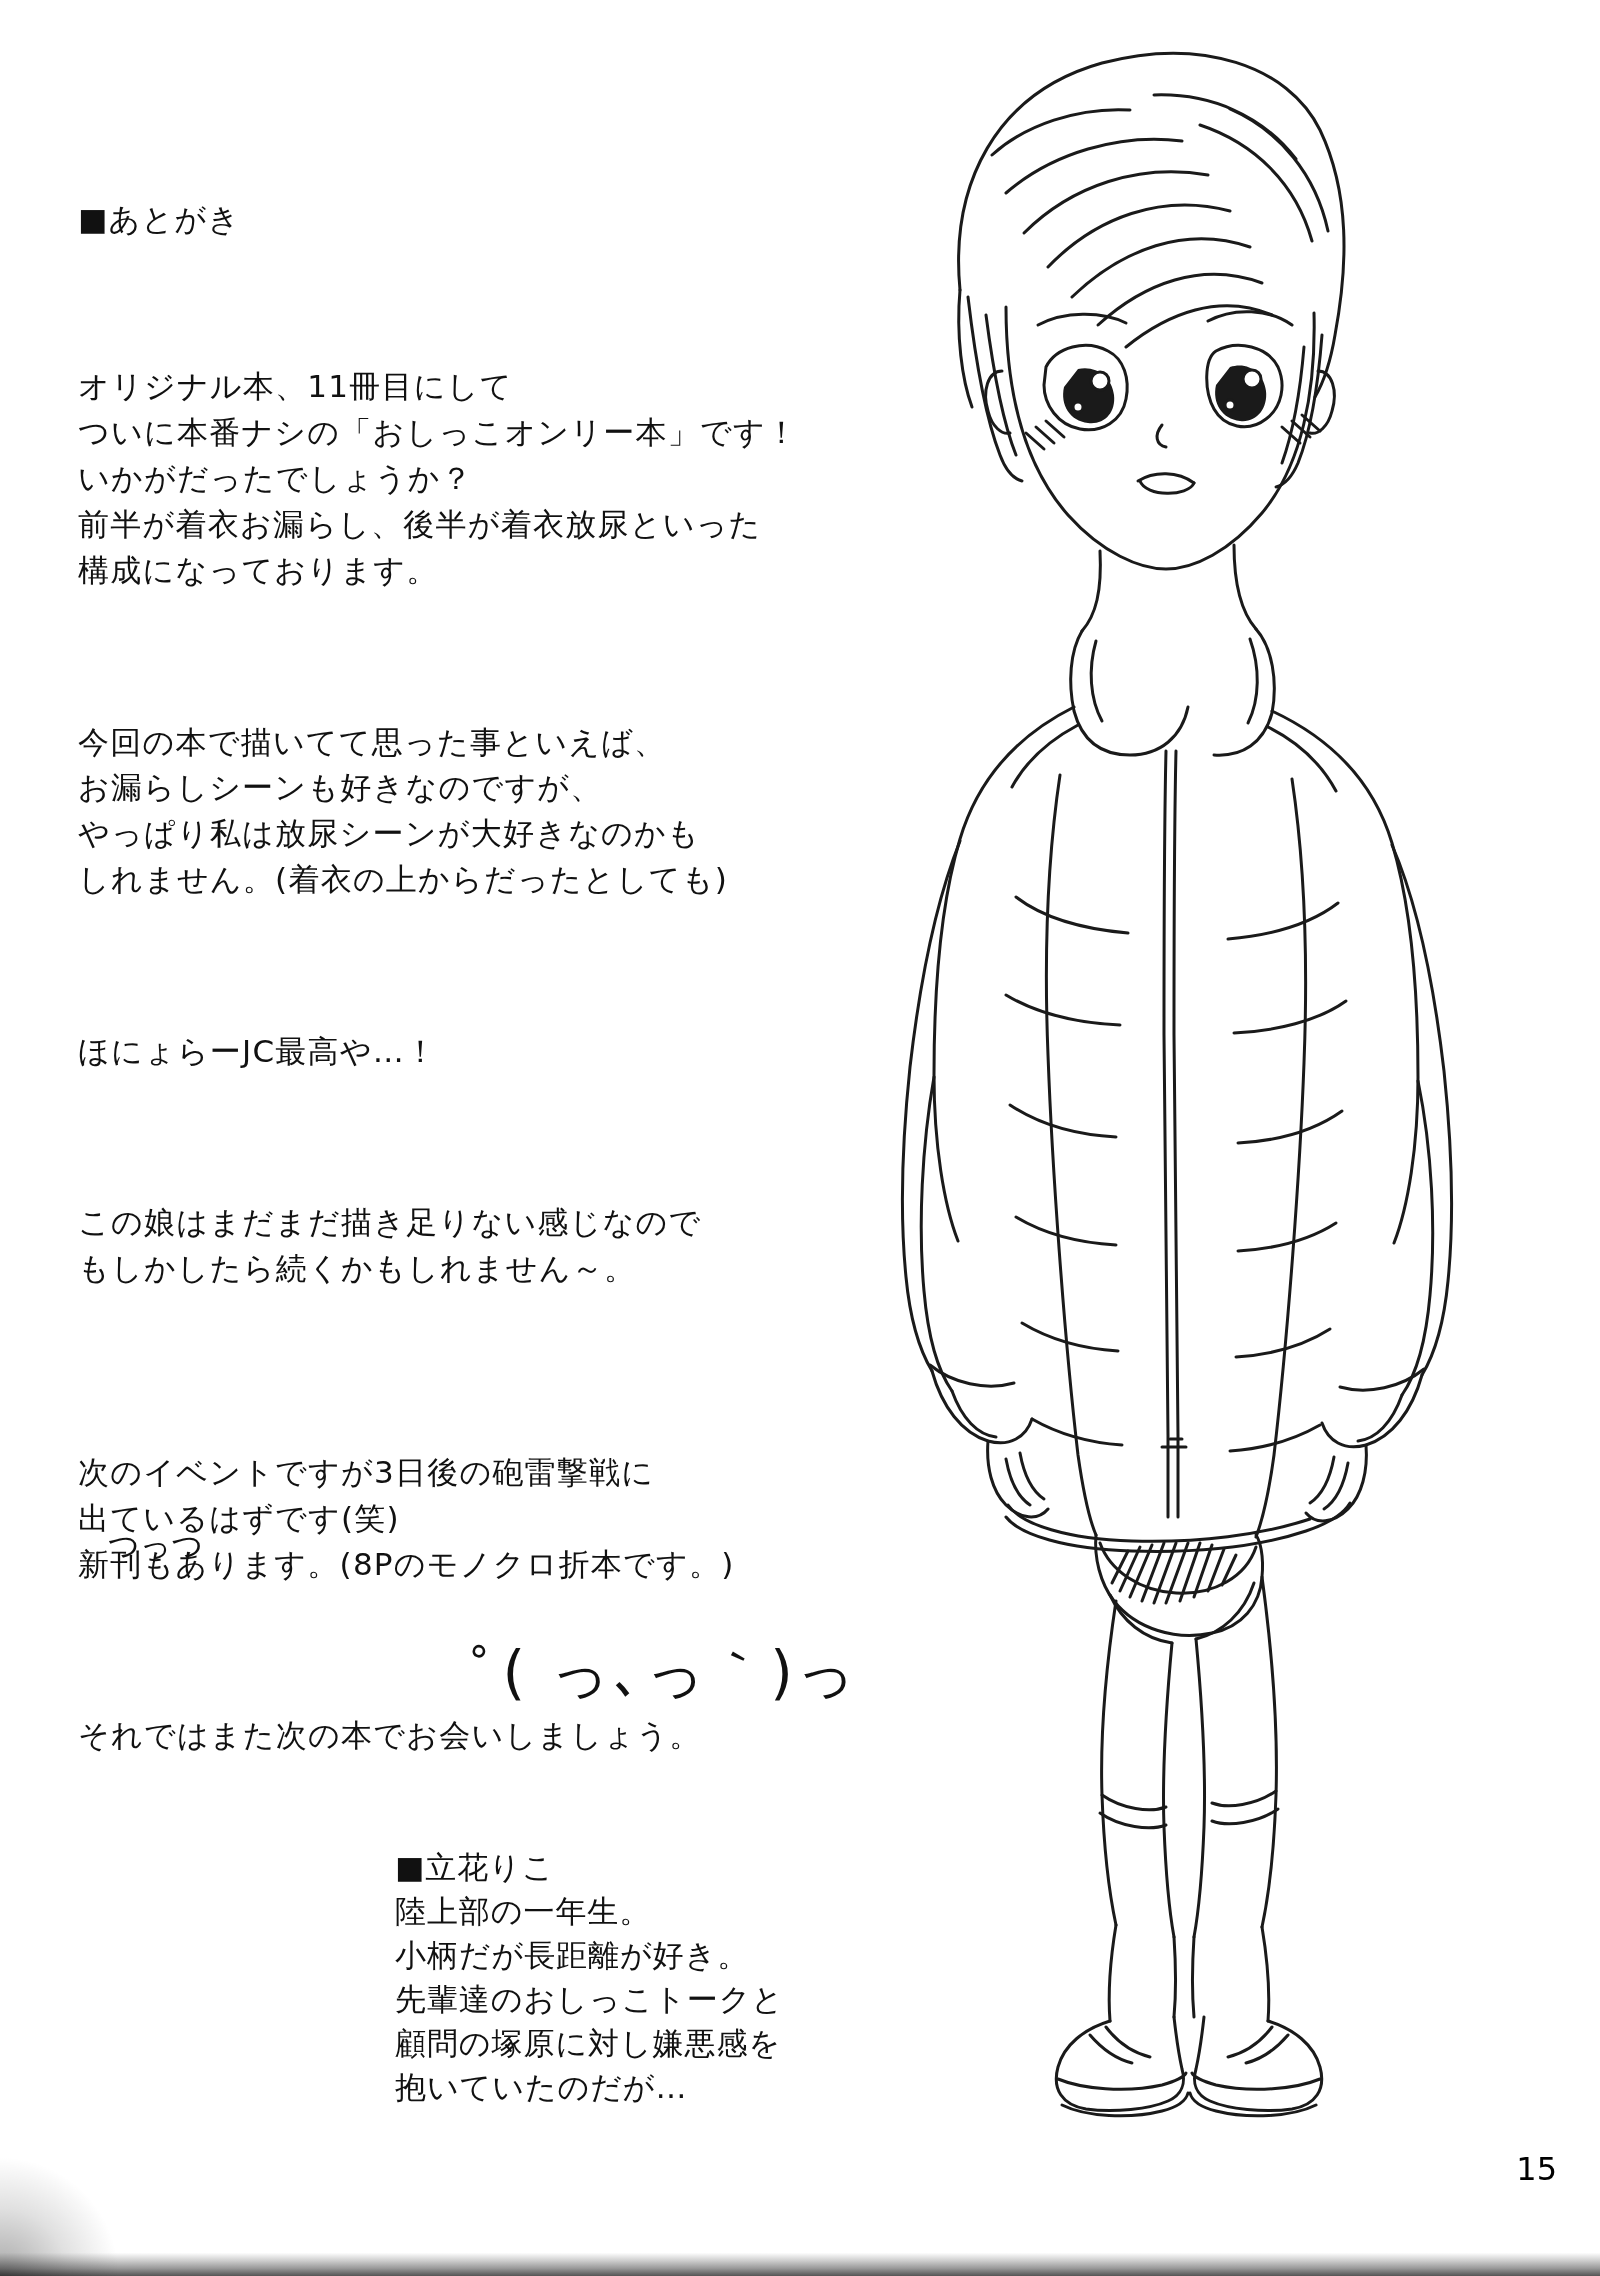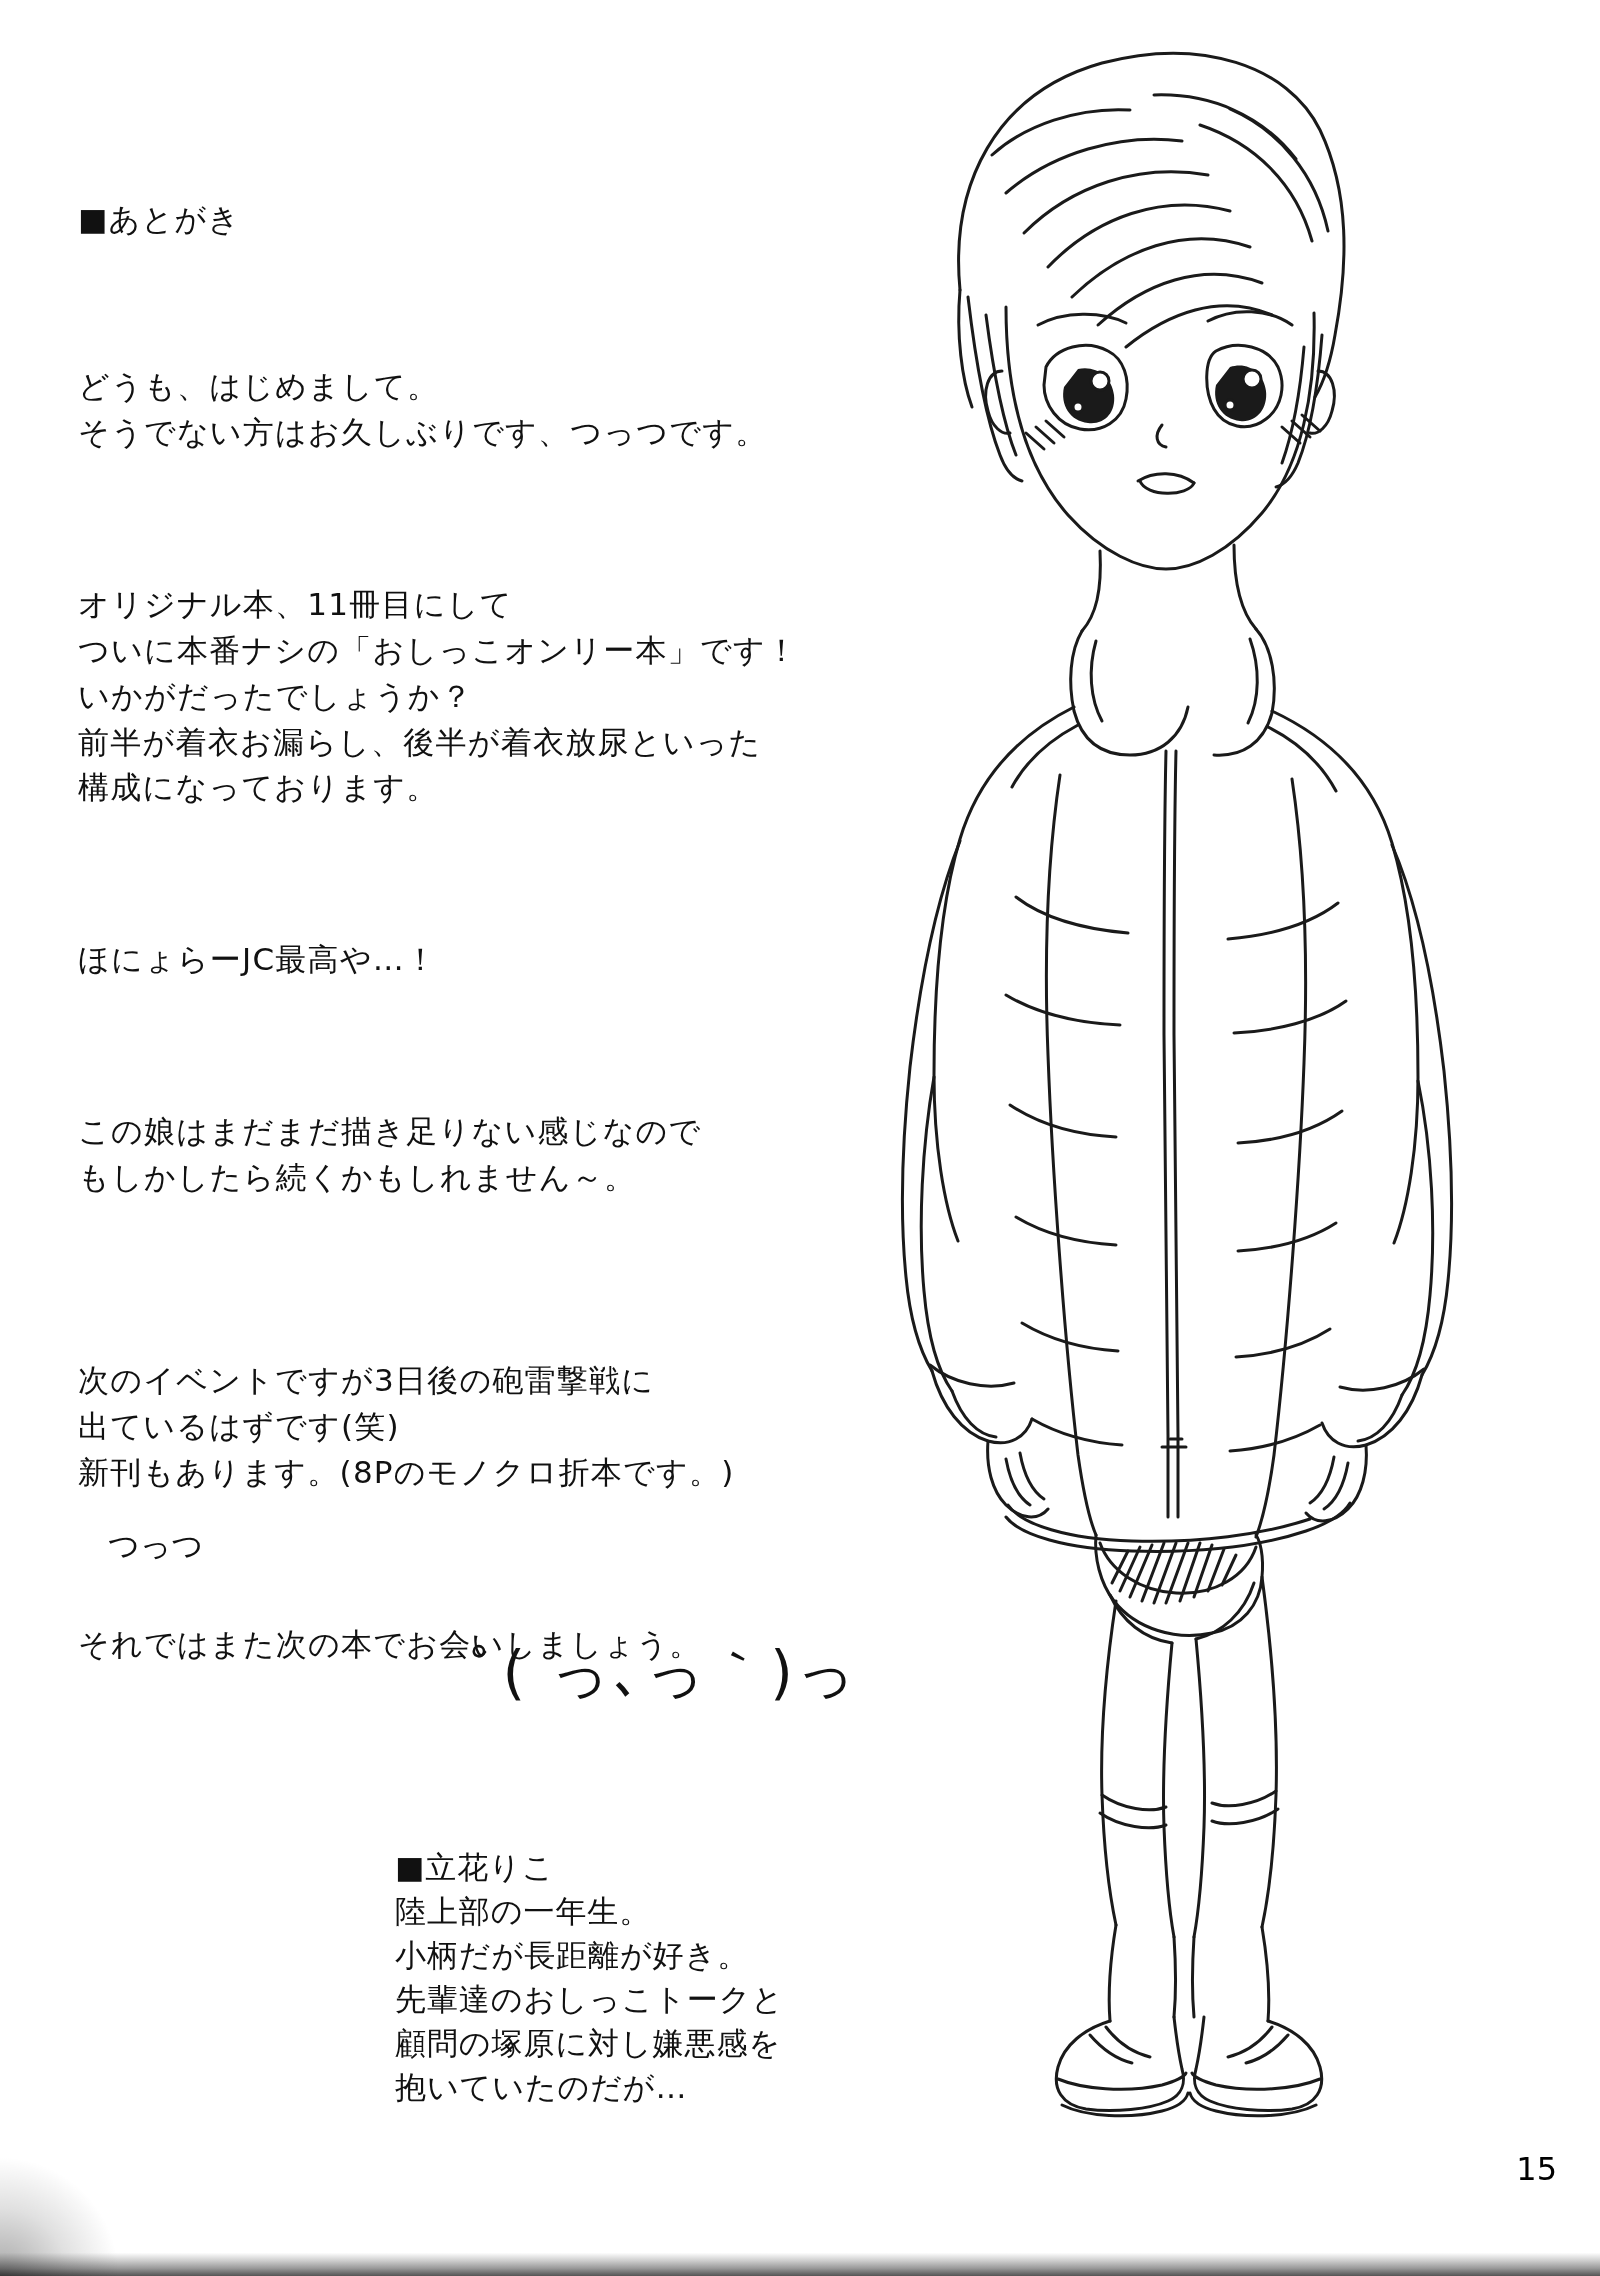--- a/index.html
+++ b/index.html
@@ -116,27 +116,29 @@
   }
   .illustration svg { display: block; }
 </style>
 </head>
 <body>
 
 <div id="page">
 
   <div class="afterword">
     <p class="para tight">■あとがき</p>
-    <p class="para">どうも、はじめまして。
-そうでない方はお久しぶりです、つっつです。</p>
     <p class="para">オリジナル本、11冊目にして
 ついに本番ナシの「おしっこオンリー本」です！
 いかがだったでしょうか？
 前半が着衣お漏らし、後半が着衣放尿といった
 構成になっております。</p>
+    <p class="para">今回の本で描いてて思った事といえば、
+お漏らしシーンも好きなのですが、
+やっぱり私は放尿シーンが大好きなのかも
+しれません。(着衣の上からだったとしても)</p>
     <p class="para">ほにょらーJC最高や…！</p>
     <p class="para big-gap">この娘はまだまだ描き足りない感じなので
 もしかしたら続くかもしれません～。</p>
     <p class="para">次のイベントですが3日後の砲雷撃戦に
 出ているはずです(笑)
 新刊もあります。(8Pのモノクロ折本です。)</p>
     <p class="para">それではまた次の本でお会いしましょう。</p>
   </div>
 
   <div class="signature">つっつ</div>

